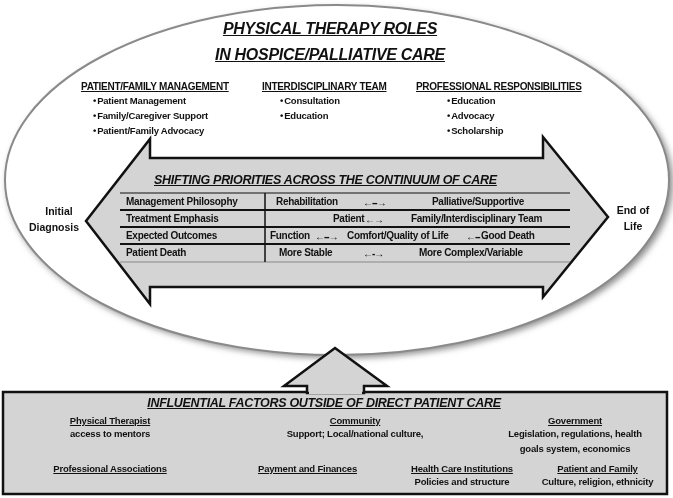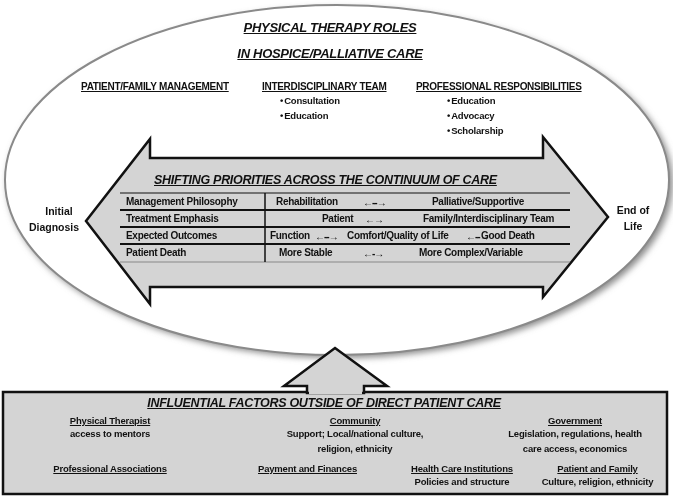--- a/index.html
+++ b/index.html
@@ -1,21 +1,21 @@
 <!DOCTYPE html>
 <html><head>
 <meta charset="utf-8">
 <style>
   html, body { margin: 0; padding: 0; background: #ffffff; }
   body { width: 673px; height: 498px; position: relative; overflow: hidden;
          font-family: "Liberation Sans", "DejaVu Sans", sans-serif; color: #111; }
   .abs { position: absolute; }
   svg.bg { position: absolute; left: 0; top: 0; }
   .title { left: 0; width: 660px; text-align: center; font-weight: bold; font-style: italic;
-           text-decoration: underline; font-size: 13px; letter-spacing: -0.3px; color: #111; }
+           text-decoration: underline; font-size: 16px; letter-spacing: -0.3px; color: #111; }
   .col-head { font-weight: bold; font-size: 10px; text-decoration: underline; letter-spacing: -0.3px; white-space: nowrap; }
   .bullet { font-weight: bold; font-size: 9.5px; white-space: nowrap; letter-spacing: -0.2px; line-height: 15px; }
   .bullet::before { content: "\2022"; margin-right: 1px; }
   .shift-title { font-weight: bold; font-style: italic; text-decoration: underline; font-size: 12.5px;
                  letter-spacing: -0.3px; white-space: nowrap; }
   .cell { font-weight: bold; font-size: 10px; white-space: nowrap; letter-spacing: -0.3px; line-height: 14px; }
   .side-label { font-weight: bold; font-size: 10.5px; text-align: center; line-height: 16px; }
   .inf-title { left: 0; width: 648px; text-align: center; font-weight: bold; font-style: italic;
                text-decoration: underline; font-size: 12.5px; letter-spacing: -0.3px; }
   .f-head { font-weight: bold; font-size: 9.5px; text-decoration: underline; text-align: center; white-space: nowrap; letter-spacing: -0.2px; }
@@ -49,20 +49,25 @@
   <rect x="3" y="392" width="664" height="102" fill="#d4d4d4" stroke="#111" stroke-width="2.5"></rect>
   <polygon points="335,348 387,386 364,386 364,393 307,393 307,386 284,386" fill="#d4d4d4" stroke="#111" stroke-width="2.5" stroke-linejoin="miter"></polygon>
   <line x1="309" y1="392" x2="362" y2="392" stroke="#d4d4d4" stroke-width="4"></line>
 </svg>
 
 <div class="abs title" style="top:20px;">PHYSICAL THERAPY ROLES</div>
 <div class="abs title" style="top:46px;">IN HOSPICE/PALLIATIVE CARE</div>
 
 <div class="abs" style="left:81px; top:81px;">
   <div class="col-head">PATIENT/FAMILY MANAGEMENT</div>
+  <div style="margin-left:12px; margin-top:1px;">
+    <div class="bullet">Patient Management</div>
+    <div class="bullet">Family/Caregiver Support</div>
+    <div class="bullet">Patient/Family Advocacy</div>
+  </div>
 </div>
 <div class="abs" style="left:262px; top:81px;">
   <div class="col-head">INTERDISCIPLINARY TEAM</div>
   <div style="margin-left:18px; margin-top:1px;">
     <div class="bullet">Consultation</div>
     <div class="bullet">Education</div>
   </div>
 </div>
 <div class="abs" style="left:416px; top:81px;">
   <div class="col-head">PROFESSIONAL RESPONSIBILITIES</div>
@@ -83,23 +88,23 @@
 </div>
 
 <div class="abs shift-title" style="left:154px; top:173px;">SHIFTING PRIORITIES ACROSS THE CONTINUUM OF CARE</div>
 
 <div class="abs cell" style="left:126px; top:195px;">Management  Philosophy</div>
 <div class="abs cell" style="left:276px; top:195px;">Rehabilitation</div>
 <div class="abs cell arr" style="left:363px; top:196px;">←--→</div>
 <div class="abs cell" style="left:432px; top:195px;">Palliative/Supportive</div>
 
 <div class="abs cell" style="left:126px; top:212px;">Treatment Emphasis</div>
-<div class="abs cell" style="left:278px; top:212px;padding-left:44px;">Patient</div>
+<div class="abs cell" style="left:289px; top:212px;padding-left:44px;">Patient</div>
 <div class="abs cell arr" style="left:365px; top:213px;">←→</div>
-<div class="abs cell" style="left:411px; top:212px;margin-left:12px;">Family/Interdisciplinary Team</div>
+<div class="abs cell" style="left:411px; top:212px;">Family/Interdisciplinary Team</div>
 
 <div class="abs cell" style="left:126px; top:229px;">Expected Outcomes</div>
 <div class="abs cell" style="left:270px; top:229px;">Function</div>
 <div class="abs cell arr" style="left:315px; top:230px;">←--→</div>
 <div class="abs cell" style="left:347px; top:229px;">Comfort/Quality of Life</div>
 <div class="abs cell arr" style="left:466px; top:230px;">←--→</div>
 <div class="abs cell" style="left:481px; top:229px;">Good Death</div>
 
 <div class="abs cell" style="left:126px; top:246px;">Patient Death</div>
 <div class="abs cell" style="left:279px; top:246px;">More Stable</div>
@@ -108,26 +113,25 @@
 
 <div class="abs inf-title" style="top:396px;">INFLUENTIAL FACTORS OUTSIDE OF DIRECT PATIENT CARE</div>
 
 <div class="abs" style="left:10px; top:415px; width:200px;">
   <div class="f-head">Physical Therapist</div>
   <div class="f-body">access to mentors</div>
 </div>
 <div class="abs" style="left:255px; top:415px; width:200px;">
   <div class="f-head">Community</div>
   <div class="f-body">Support; Local/national culture,</div>
-  <div class="f-body">religion, ethnicity</div>
 </div>
 <div class="abs" style="left:490px; top:415px; width:170px;">
   <div class="f-head">Government</div>
   <div class="f-body">Legislation, regulations, health</div>
-  <div class="f-body">care access, economics</div>
+  <div class="f-body">goals system, economics</div>
 </div>
 
 <div class="abs" style="left:10px; top:463px; width:200px;">
   <div class="f-head">Professional Associations</div>
 </div>
 <div class="abs" style="left:225px; top:463px; width:165px;">
   <div class="f-head">Payment and Finances</div>
 </div>
 <div class="abs" style="left:397px; top:463px; width:130px;">
   <div class="f-head">Health Care Institutions</div>

